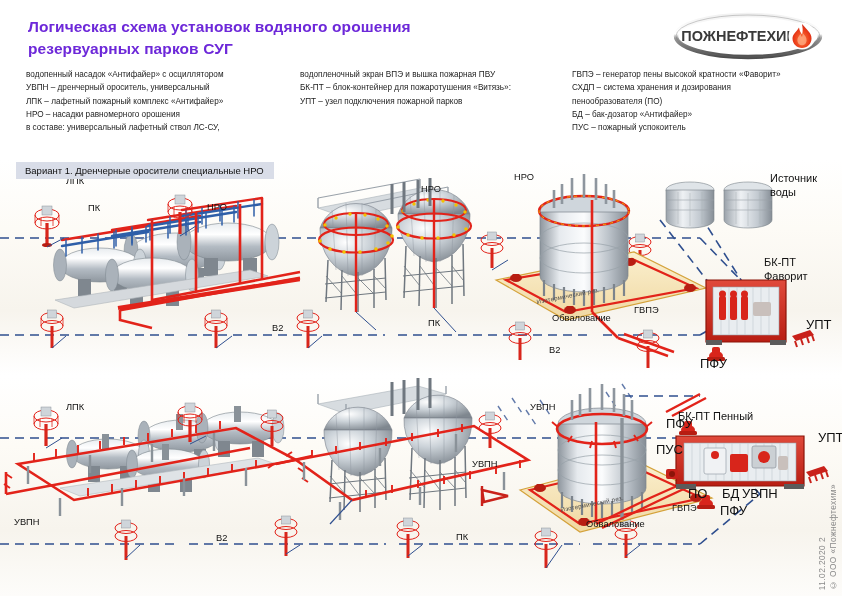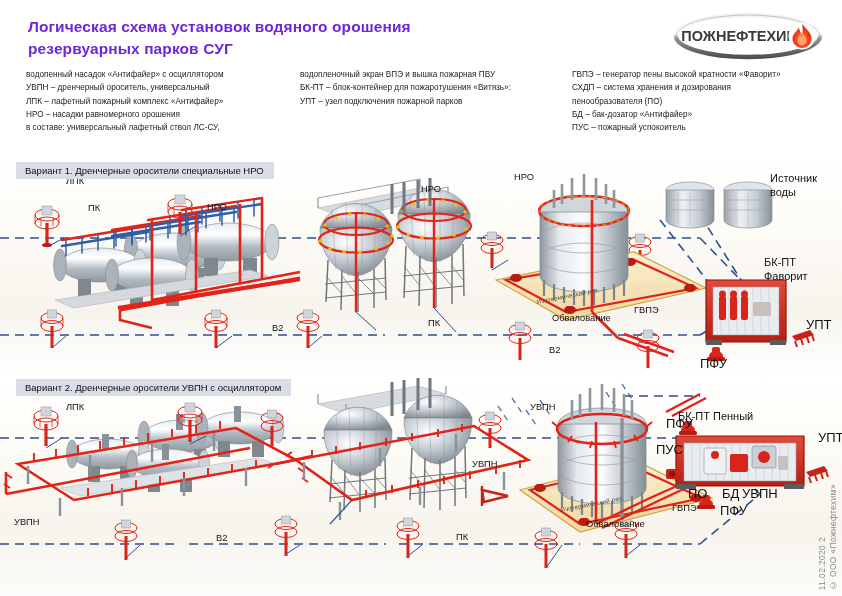--- a/index.html
+++ b/index.html
@@ -502,21 +502,20 @@
     <div class="lbl big" style="left:764px;top:96px;white-space:pre-line;">БК-ПТ
 Фаворит</div>
     <div class="lbl small" style="left:806px;top:157px;">УПТ</div>
     <div class="lbl small" style="left:700px;top:196px;">ПФУ</div>
     <div class="tankcap" style="left:536px;top:132px;transform:rotate(-11deg);">Изотермический рез.</div>
   </div>
 
   <div class="panel" id="p2" style="top:376px;height:220px;">
     <div class="bg" style="background:linear-gradient(180deg,#ffffff 0%,#fdfbf6 32%,#f7f4ed 70%,#fdfcfa 100%);"></div>
 
-    <div class="vbanner" style="top:3px;">Вариант 2. Дренчерные оросители УВПН с осциллятором</div>
 
     <div class="stage">
       <svg width="842" height="220">
 
         <g stroke="#2f4f8f" stroke-width="1.6" stroke-dasharray="9,6" fill="none">
           <line x1="0" y1="62" x2="250" y2="62"></line>
           <line x1="262" y1="62" x2="440" y2="62"></line>
           <line x1="452" y1="62" x2="600" y2="62"></line>
           <line x1="612" y1="62" x2="700" y2="62"></line>
           <line x1="0" y1="168" x2="176" y2="168"></line>

